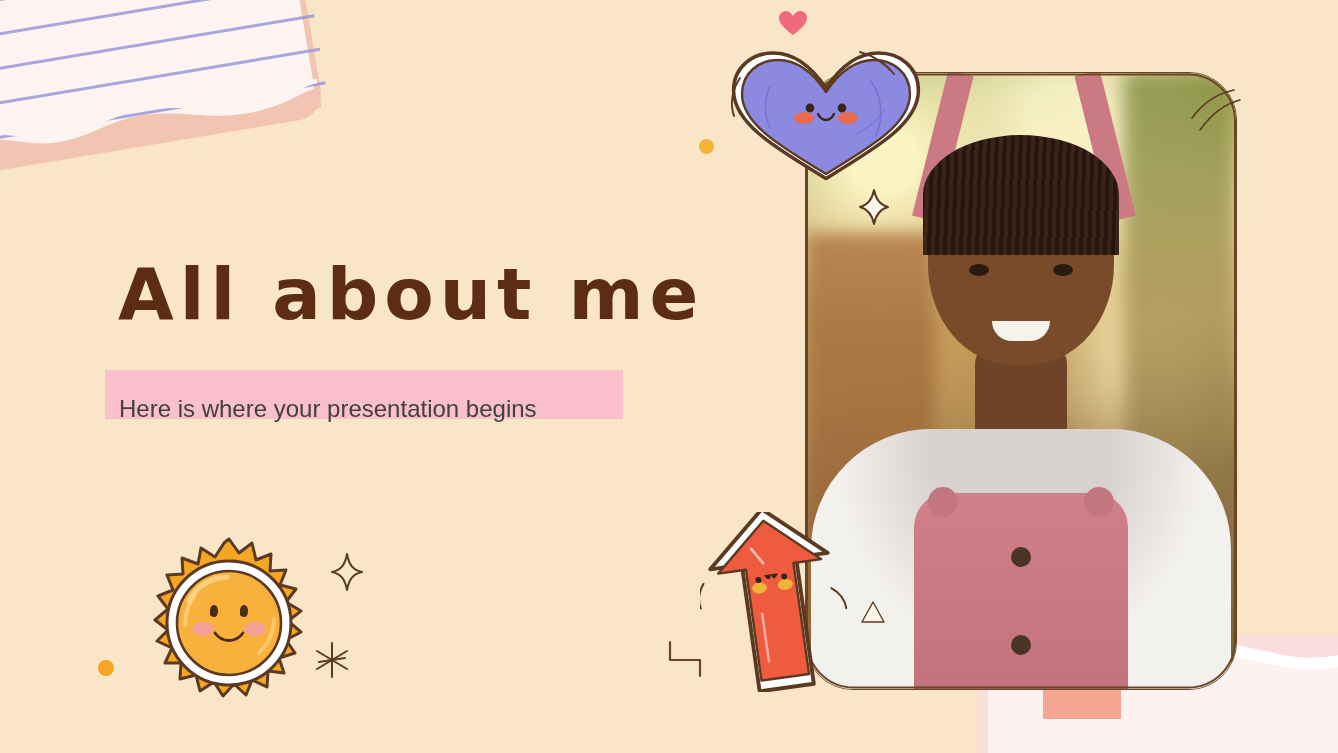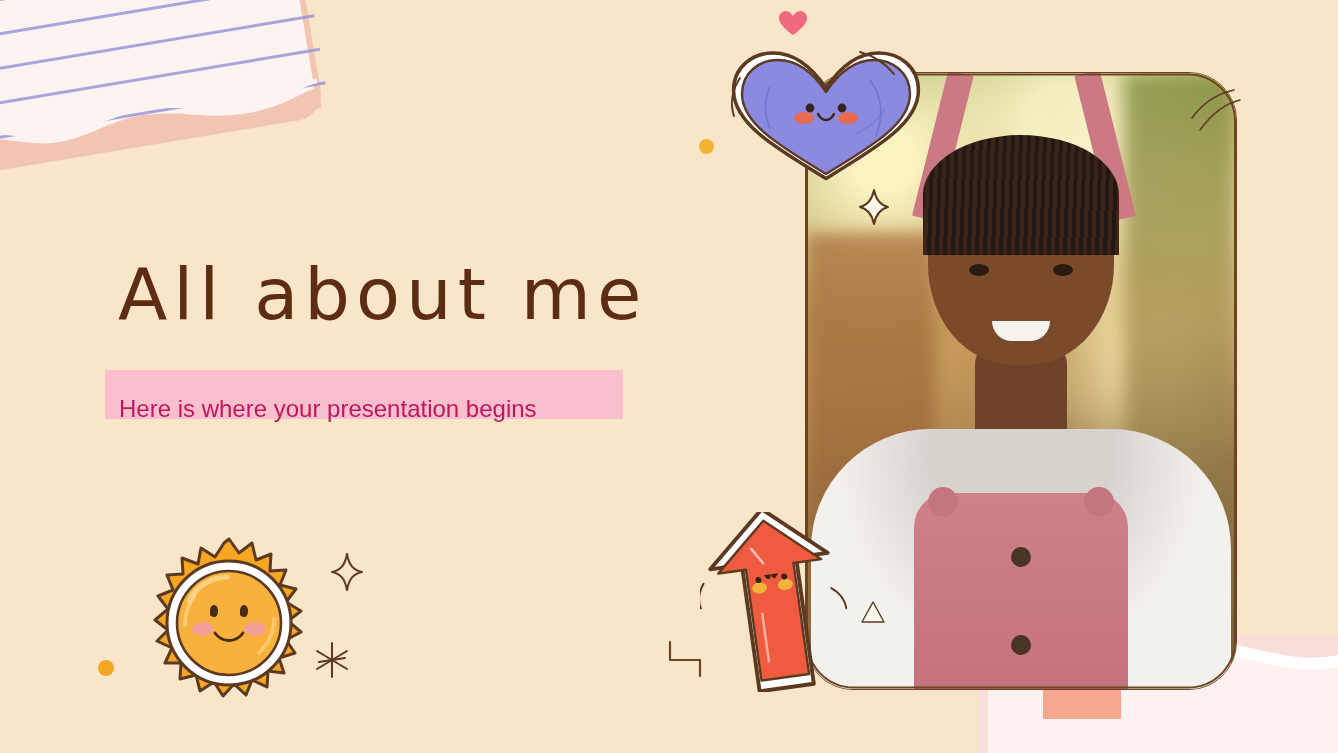--- a/index.html
+++ b/index.html
@@ -99,40 +99,40 @@
     opacity: .95;
   }
 
   
   .title {
     position: absolute;
     left: 118px;
     top: 258px;
     font-family: "DejaVu Sans", sans-serif;
     font-size: 72px;
-    font-weight: 400;
+    font-weight: 700;
     color: #5c2d13;
     letter-spacing: 6px;
     line-height: 1;
     white-space: nowrap;
   }
   .subtitle-box {
     position: absolute;
     left: 105px;
     top: 370px;
     width: 518px;
     height: 49px;
     background: #f9bfcd;
     display: flex;
     align-items: center;
   }
   .subtitle-text {
     font-family: "Liberation Sans", sans-serif;
     font-size: 24px;
-    color: #be185d;
+    color: #404040;
     padding-left: 14px;
     white-space: nowrap;
     margin-top: 28px;
   }
 
   
   .photo-frame {
     position: absolute;
     left: 805px;
     top: 72px;

